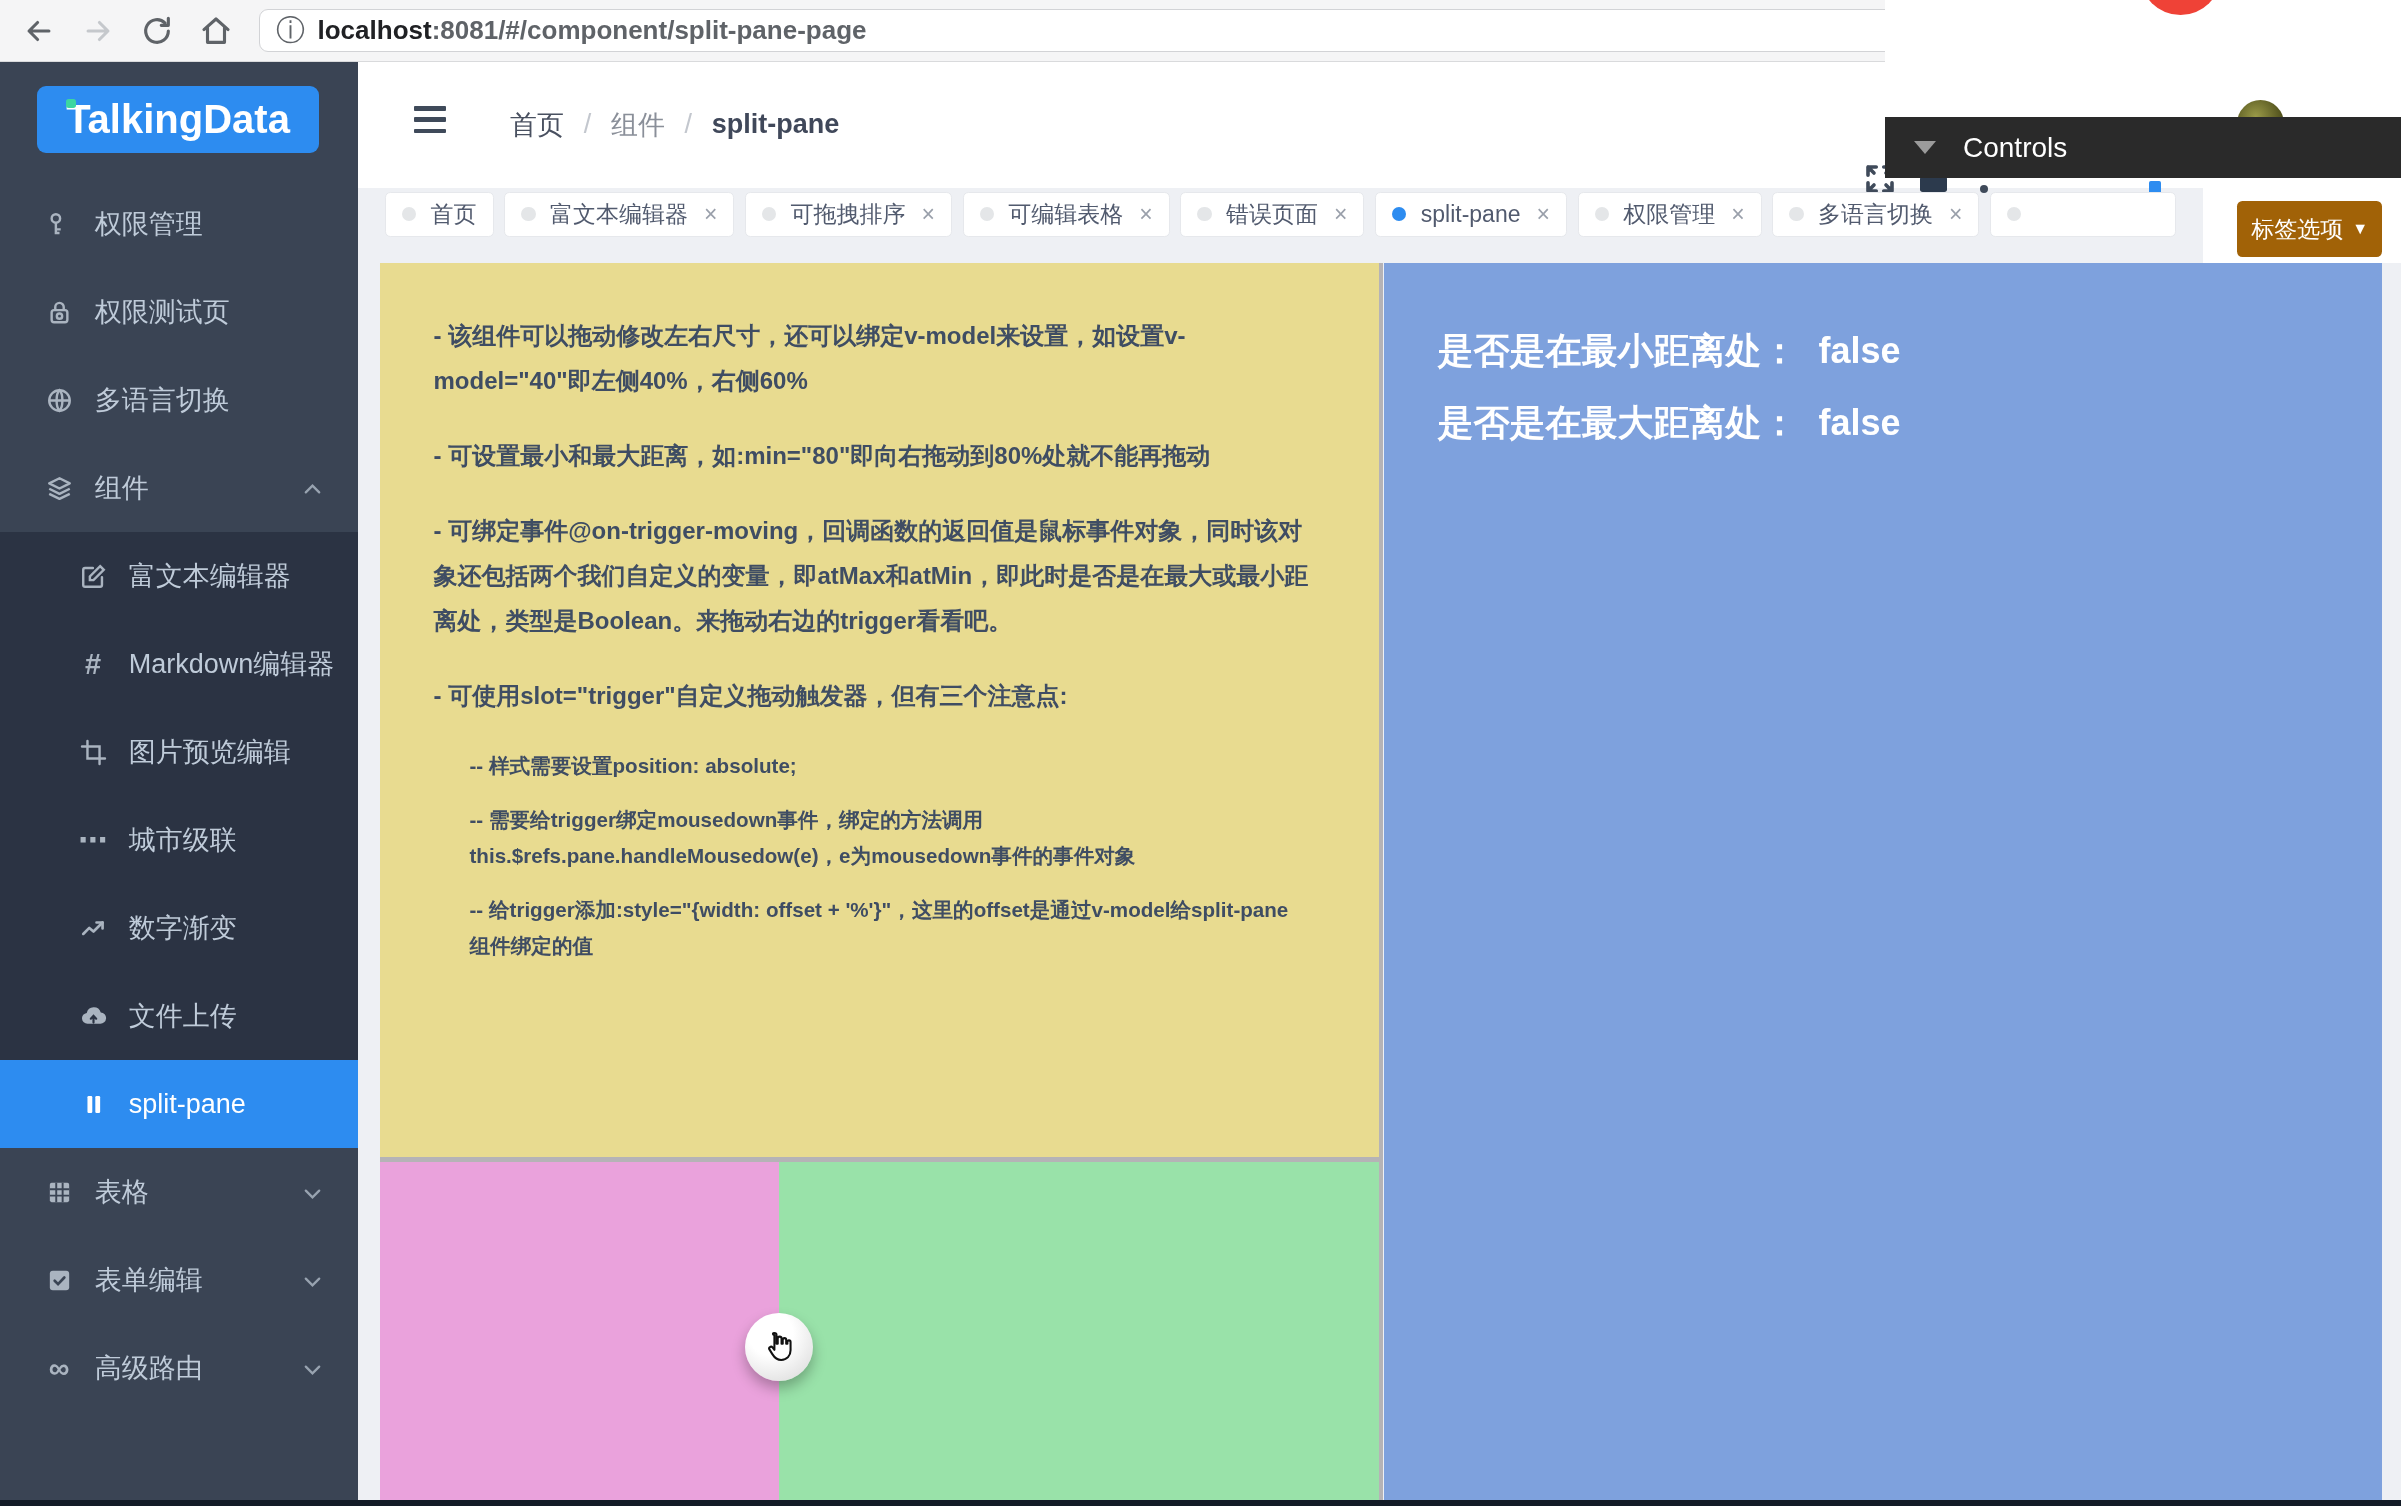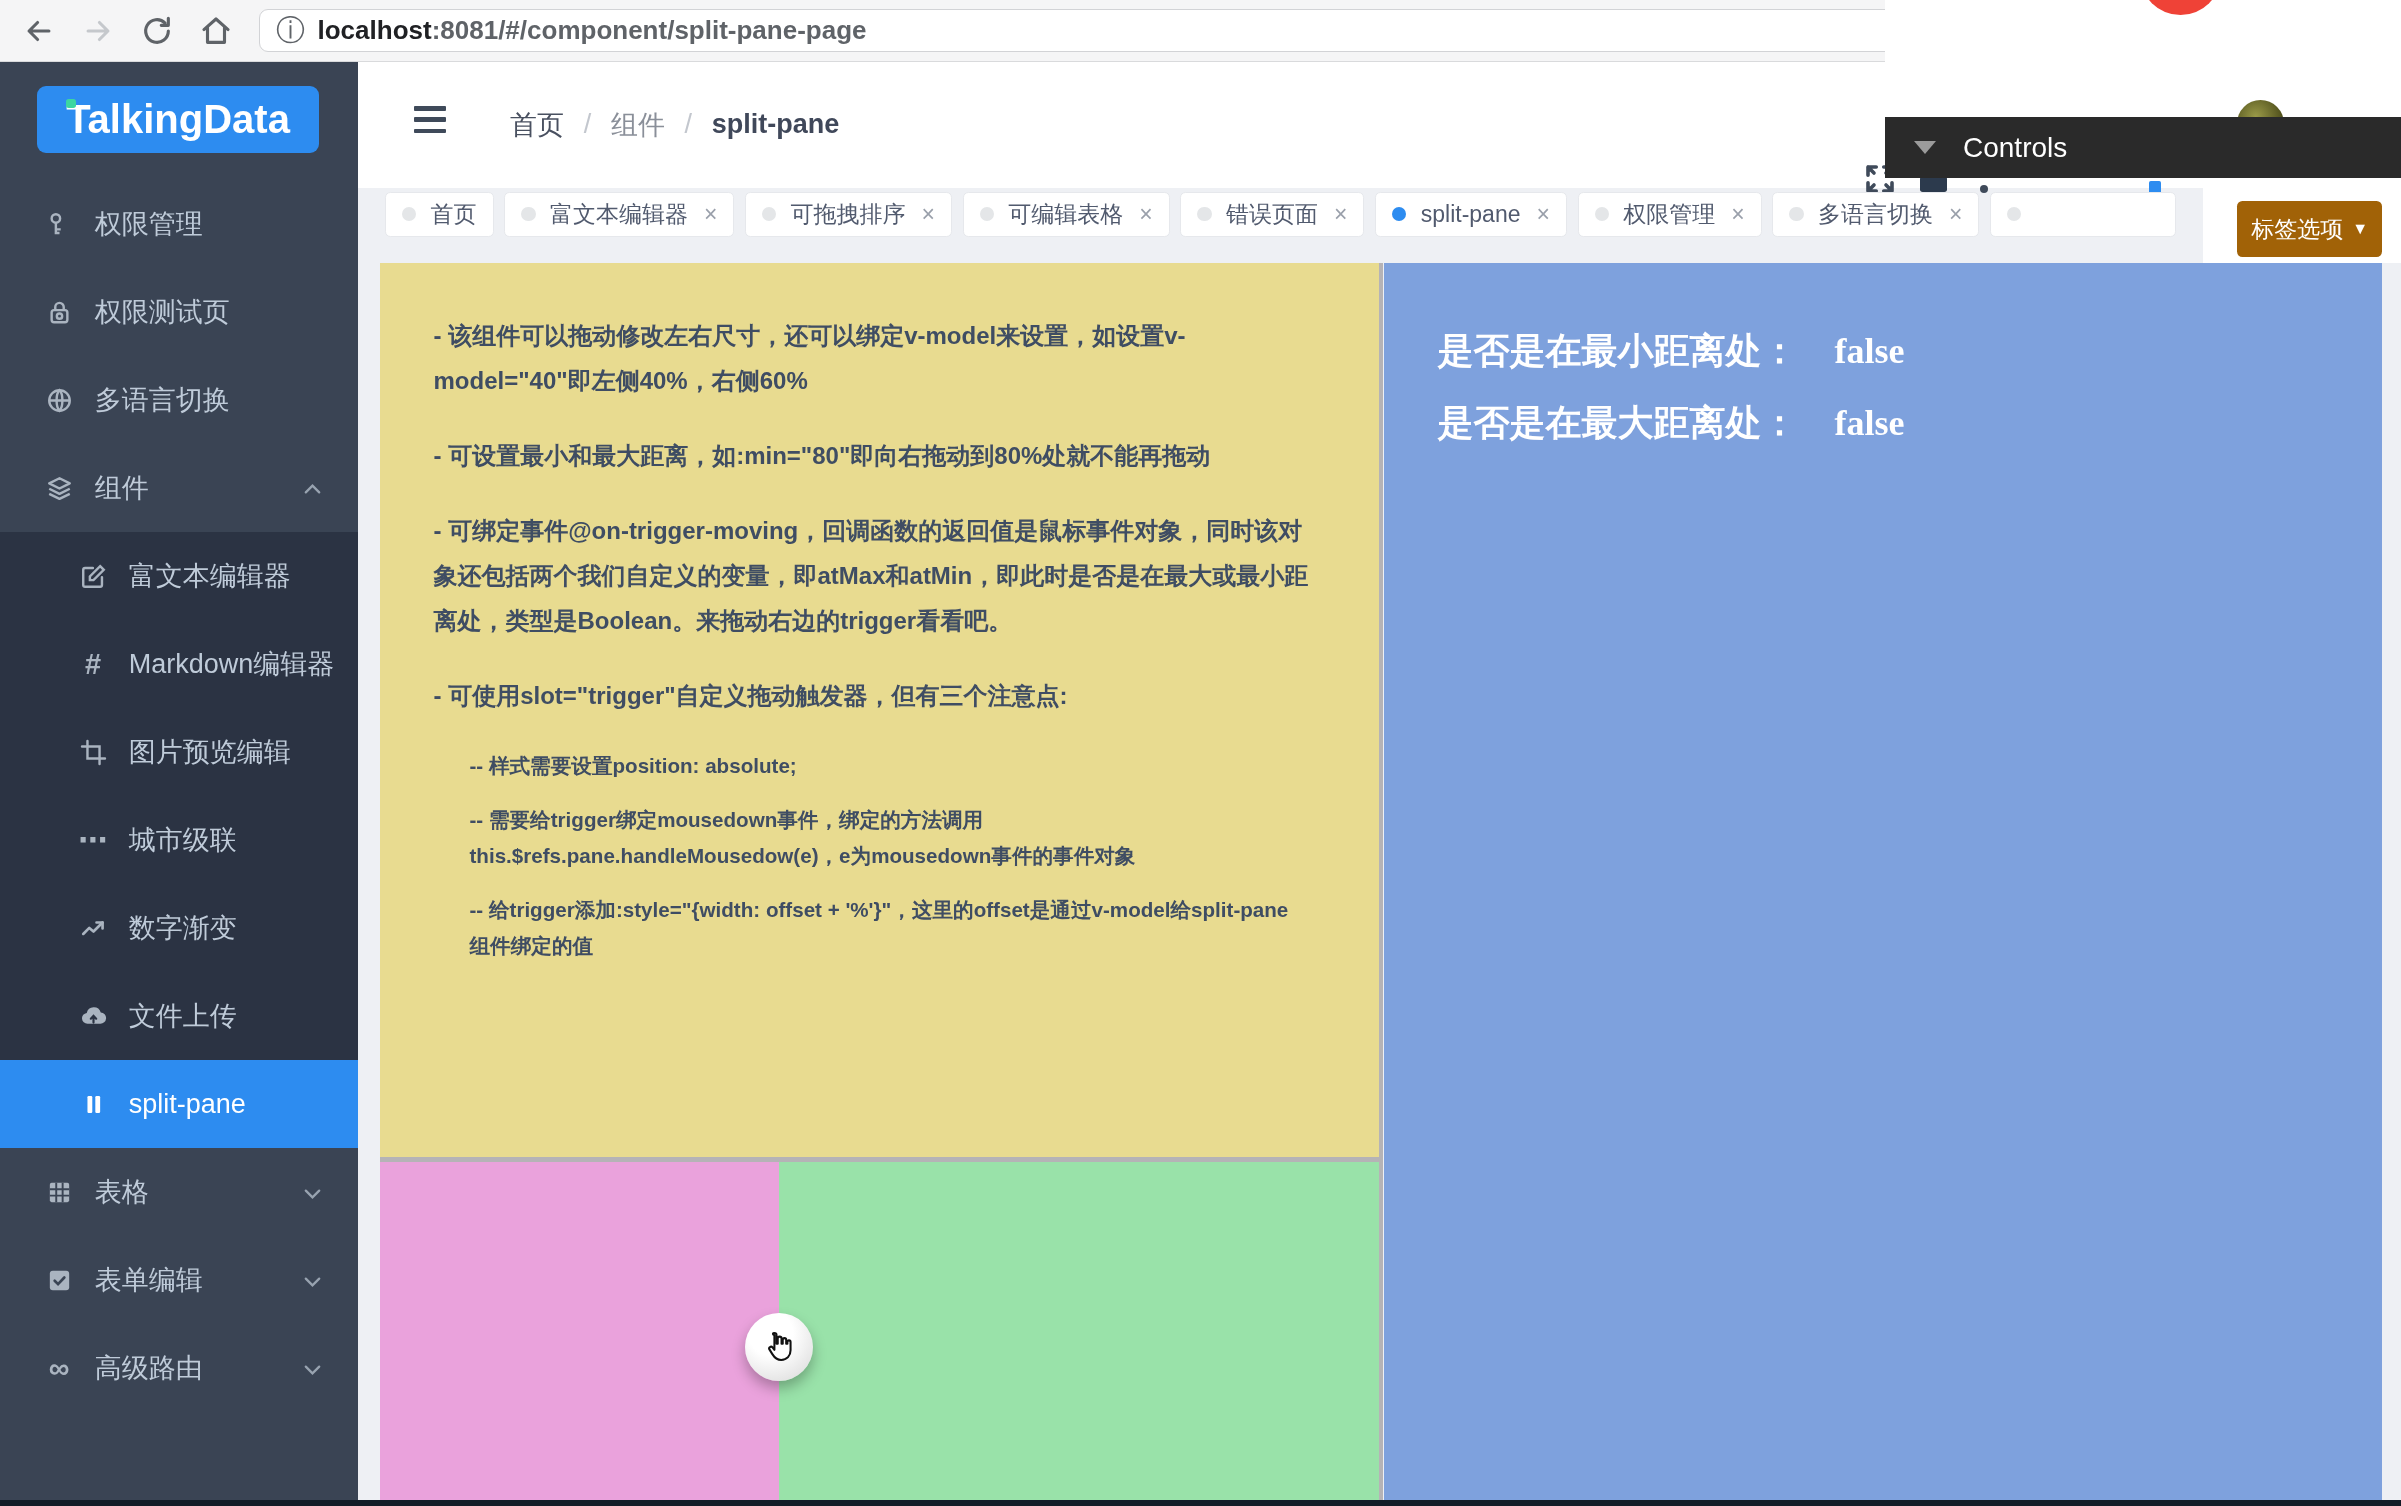--- a/index.html
+++ b/index.html
@@ -69,21 +69,21 @@
   .lb-pink{position:absolute;left:0;top:0;width:399px;height:100%;background:#eaa2dc;}
   .lb-green{position:absolute;left:399px;top:0;right:0;height:100%;background:#99e2a9;}
   .ball{position:absolute;left:365px;top:151px;width:68px;height:68px;border-radius:50%;cursor:pointer;
     background:radial-gradient(circle at 38% 30%, #ffffff 0 35%, #ececec 65%, #d6d6d6 100%);
     box-shadow:0 7.2px 14.3px rgba(0,0,0,.28);display:flex;align-items:center;justify-content:center;}
   .bullets p{font-size:24px;line-height:45px;margin:0 0 30px 0;}
   .subs{margin:0 0 19px 36px;}
   .subs p{font-size:20.6px;line-height:36px;margin:0 0 18px 0;}
   .pane-right .line{font-size:36px;line-height:72px;color:#fff;font-weight:bold;padding-left:54px;}
   .pane-right .pad{height:52px;}
-  .pane-right .val{margin-left:37px;font-family:Liberation Serif, serif;}
+  .pane-right .val{margin-left:21px;}
   
   .overlay{position:absolute;left:1885px;top:0;width:517px;height:130px;z-index:50;}
   .ov-white{position:absolute;left:0;top:0;right:0;height:69px;background:#fff;overflow:hidden;}
   .red-dot{position:absolute;left:255px;top:-66px;width:81px;height:81px;border-radius:50%;background:#ef4237;}
   .ctl-bar{position:absolute;left:0;top:69px;right:0;height:61px;background:#2a2a2a;display:flex;align-items:center;cursor:pointer;margin-top:48px;}
   .ctl-caret{width:0;height:0;border-left:11.6px solid transparent;border-right:11.6px solid transparent;
     border-top:13.4px solid #9b9b9b;margin-left:29px;}
   .ctl-label{color:#fff;font-size:28px;margin-left:27px;}
   .bottom-strip{position:absolute;left:0;bottom:0;width:100%;height:6.3px;background:#131b27;z-index:60;}
   svg{display:block;}

